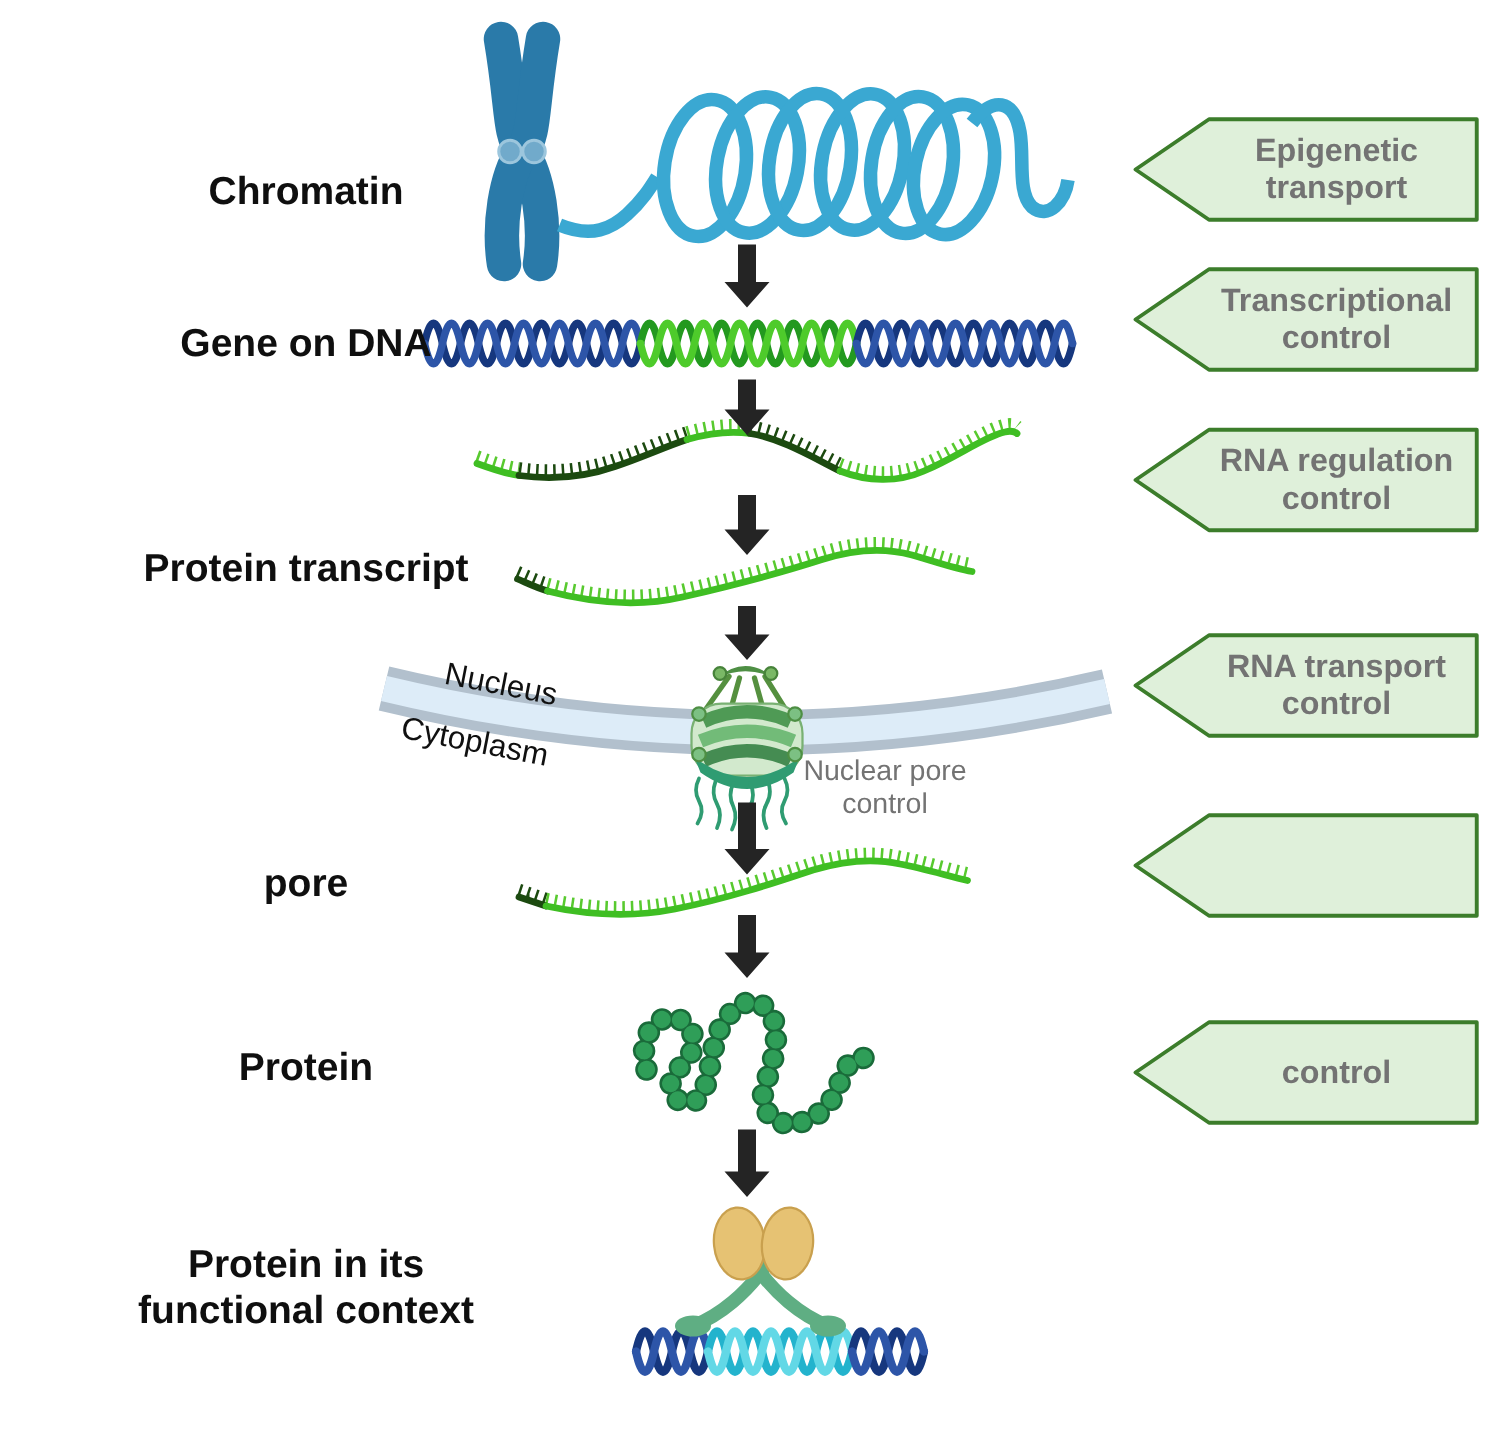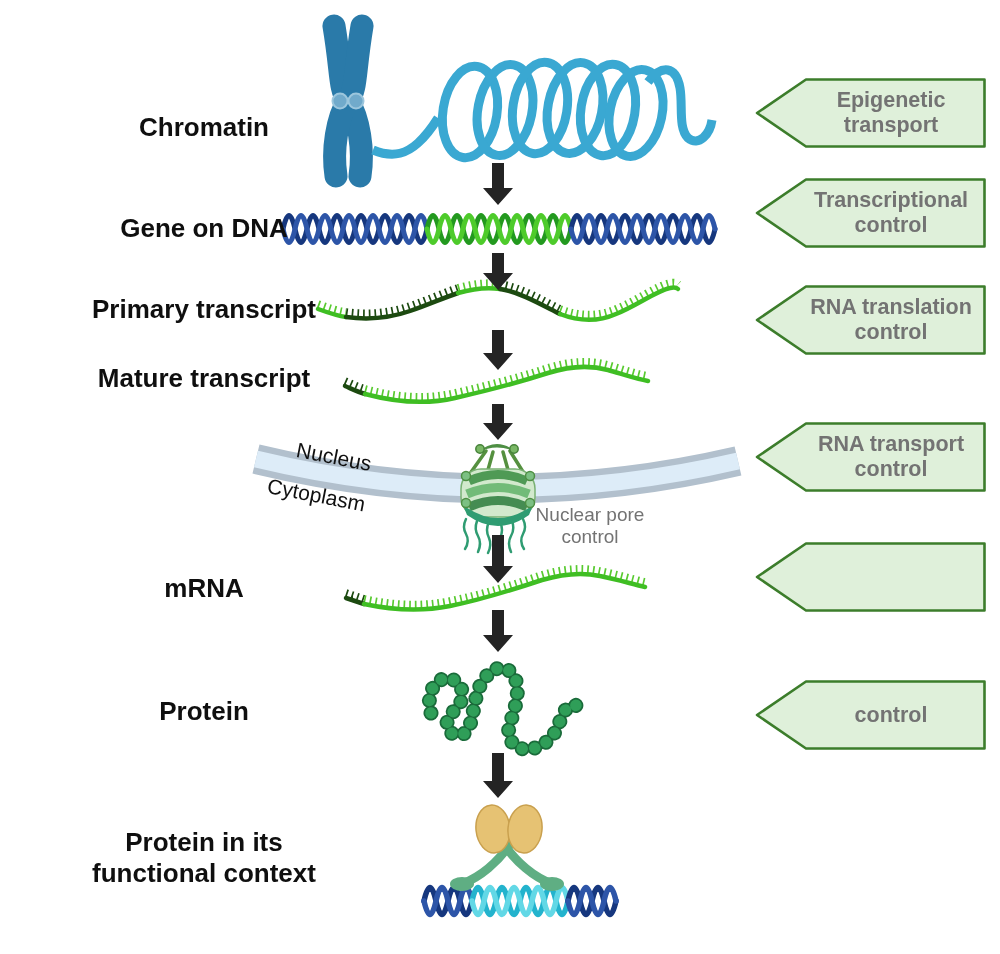--- a/index.html
+++ b/index.html
@@ -163,23 +163,22 @@
       <polygon points="492,330 504,330 504,353 513,353 498,370 483,353 492,353"></polygon>
       <polygon points="492,404 504,404 504,423 513,423 498,440 483,423 492,423"></polygon>
       <polygon points="492,535 504,535 504,566 513,566 498,583 483,566 492,566"></polygon>
       <polygon points="492,610 504,610 504,635 513,635 498,652 483,635 492,635"></polygon>
       <polygon points="492,753 504,753 504,781 513,781 498,798 483,781 492,781"></polygon>
     </g>
   </svg>
 
   <div class="llabel" style="top:111px">Chromatin</div>
   <div class="llabel" style="top:212px">Gene on DNA</div>
-  <div class="llabel" style="top:293px">Primary transcript</div>
-  <div class="llabel" style="top:362px">Mature transcript</div>
-  <div class="llabel" style="top:572px">mRNA</div>
+  <div class="llabel" style="top:362px">Protein transcript</div>
+  <div class="llabel" style="top:572px">pore</div>
   <div class="llabel two" style="top:827px">
     <span>Protein in its</span><br>
     <span>functional context</span>
   </div>
   <div class="llabel" style="top:695px">Protein</div>
 
   <div class="rotlabel" style="left:299px;top:438px">Nucleus</div>
   <div class="rotlabel" style="left:270px;top:474px">Cytoplasm</div>
 
   <div class="porelabel">
@@ -203,21 +202,21 @@
     <div class="badge-text">
       <span>Transcriptional</span>
       <span>control</span>
     </div>
   </div>
   <div class="badge" style="top:284px">
     <svg viewBox="0 0 232 72">
         <polygon points="2,36 51,2.5 229.5,2.5 229.5,69.5 51,69.5"></polygon>
       </svg>
     <div class="badge-text">
-      <span>RNA translation</span>
+      <span>RNA regulation</span>
       <span>control</span>
     </div>
   </div>
   <div class="badge" style="top:421px">
     <svg viewBox="0 0 232 72">
         <polygon points="2,36 51,2.5 229.5,2.5 229.5,69.5 51,69.5"></polygon>
       </svg>
     <div class="badge-text">
       <span>RNA transport</span>
       <span>control</span>

